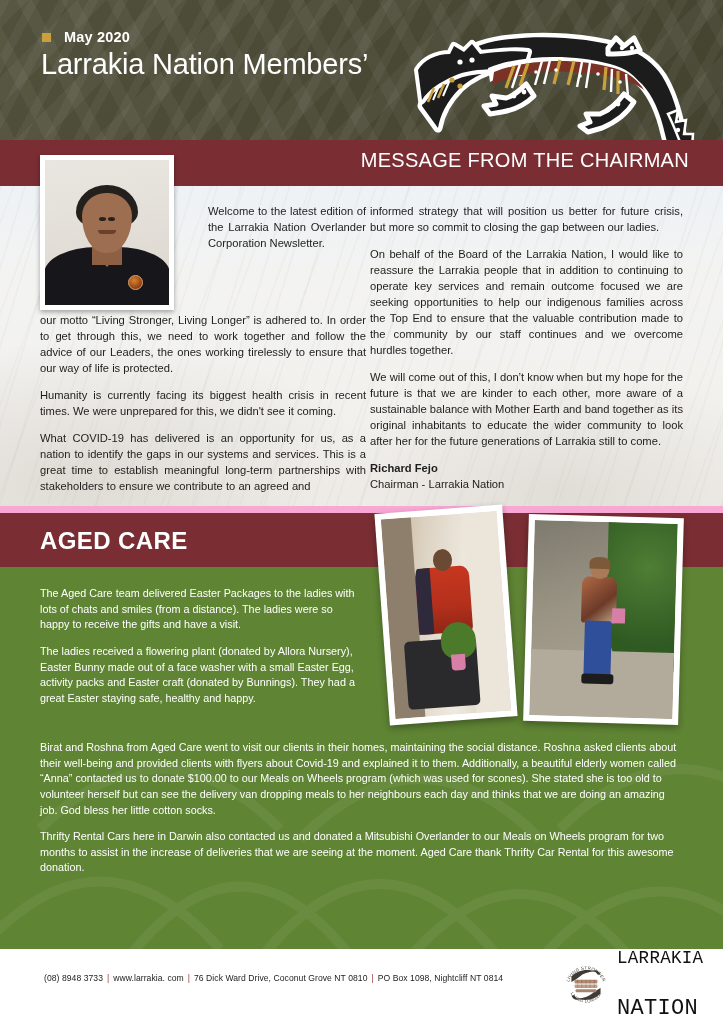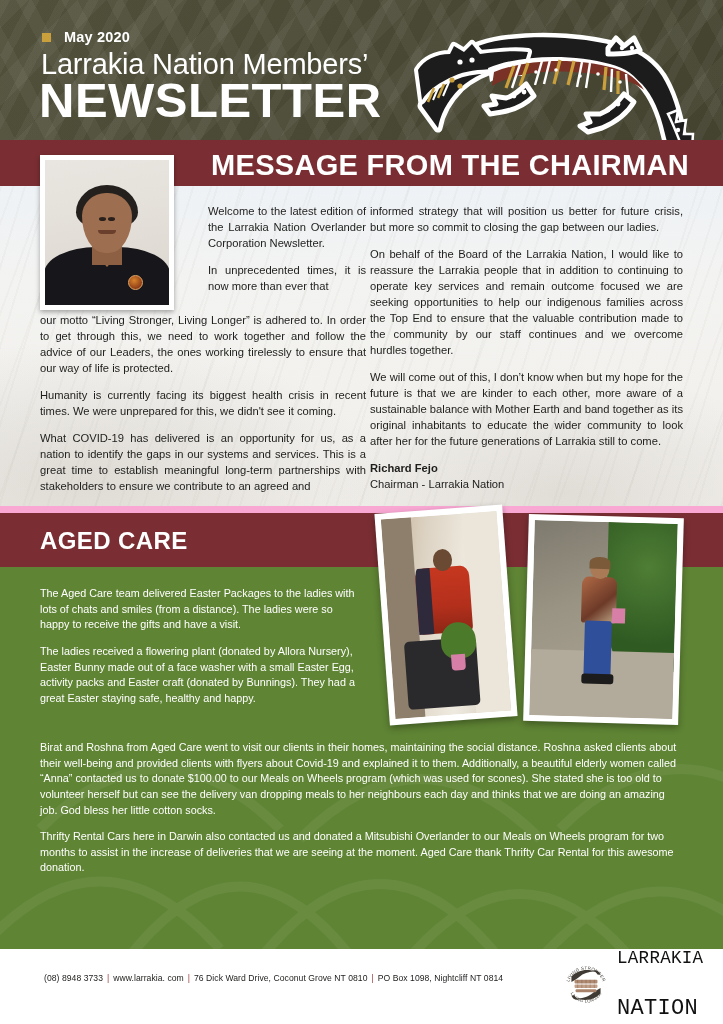--- a/index.html
+++ b/index.html
@@ -64,21 +64,21 @@
   }
 
   
   .chair-bar {
     position: absolute; left: 0; top: 140px;
     width: 723px; height: 46px;
     background: #7a2e33;
   }
   .chair-bar-title {
     position: absolute; right: 34px; top: 9px;
-    color: #ffffff; font-size: 29px; font-weight: bold;
+    color: #ffffff; font-size: 20px; font-weight: normal;
     letter-spacing: .3px;
   }
   .chair-body {
     position: absolute; left: 0; top: 186px;
     width: 723px; height: 320px;
     background:
       radial-gradient(ellipse 420px 200px at 12% 92%, rgba(180,172,160,0.30), rgba(255,255,255,0) 70%),
       radial-gradient(ellipse 340px 170px at 78% 96%, rgba(176,168,156,0.26), rgba(255,255,255,0) 72%),
       repeating-linear-gradient(107deg,
         rgba(150,145,135,0.055) 0px, rgba(150,145,135,0.055) 2px,
@@ -264,21 +264,20 @@
 
   <div class="header">
     <div class="header-tex"></div>
 
     <div class="issue-row">
       <span class="gold-sq"></span>
       <span class="issue-date">May 2020</span>
     </div>
 
     <div class="masthead-sub">Larrakia Nation Members’</div>
-    <div class="masthead-main">NEWSLETTER</div>
 
     <div class="croc-wrap">
       <svg viewBox="0 0 310 190" width="310" height="190">
         <g>
 
           <path d="M12 96 C20 60 52 36 92 30 C134 24 180 28 214 38 C232 44 244 54 252 66
                    C262 82 268 102 272 124 C276 146 280 166 286 182
                    L274 186 C266 166 260 144 255 124 C250 102 243 86 232 74
                    C218 60 190 52 150 50 C112 48 72 58 50 78 C36 92 30 106 28 118 Z" fill="#ffffff" stroke="#ffffff" stroke-width="9" stroke-linejoin="round"></path>
           <path d="M12 96 C20 60 52 36 92 30 C134 24 180 28 214 38 C232 44 244 54 252 66
@@ -389,21 +388,20 @@
         <span class="pr-eye l"></span>
         <span class="pr-eye r"></span>
         <span class="pr-mouth"></span>
       </div>
       <div class="pr-badge"></div>
     </div>
   </div>
 
   <div class="chair-col chair-col-left">
     <p>Welcome to the latest edition of the Larrakia Nation Overlander Corporation Newsletter.</p>
-    <p>In unprecedented times, it is now more than ever that</p>
   </div>
 
   <div class="chair-col chair-col-leftwide">
     <p>our motto “Living Stronger, Living Longer” is adhered to. In order to get through this, we need to work together and follow the advice of our Leaders, the ones working tirelessly to ensure that our way of life is protected.</p>
     <p>Humanity is currently facing its biggest health crisis in recent times. We were unprepared for this, we didn't see it coming.</p>
     <p>What COVID-19 has delivered is an opportunity for us, as a nation to identify the gaps in our systems and services. This is a great time to establish meaningful long-term partnerships with stakeholders to ensure we contribute to an agreed and</p>
   </div>
 
   <div class="chair-col chair-col-right">
     <p>informed strategy that will position us better for future crisis, but more so commit to closing the gap between our ladies.</p>

